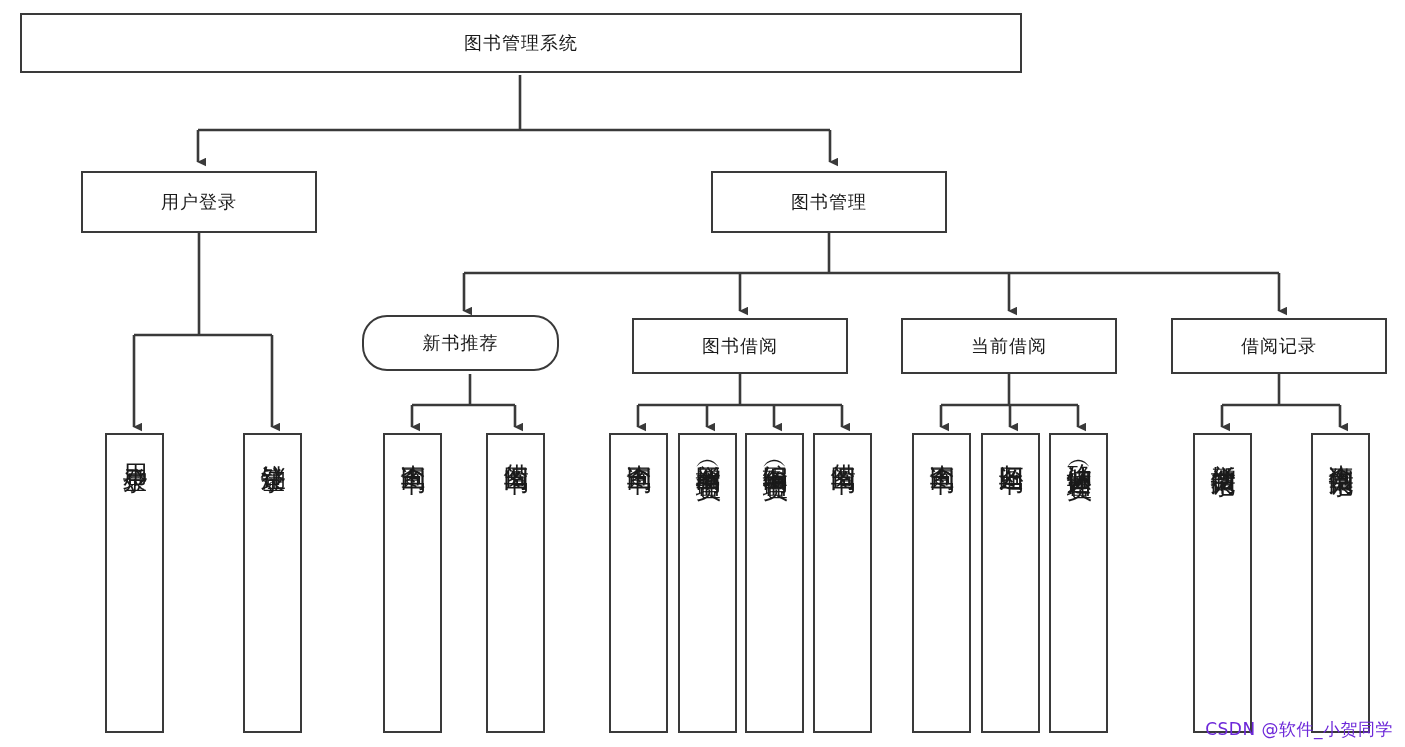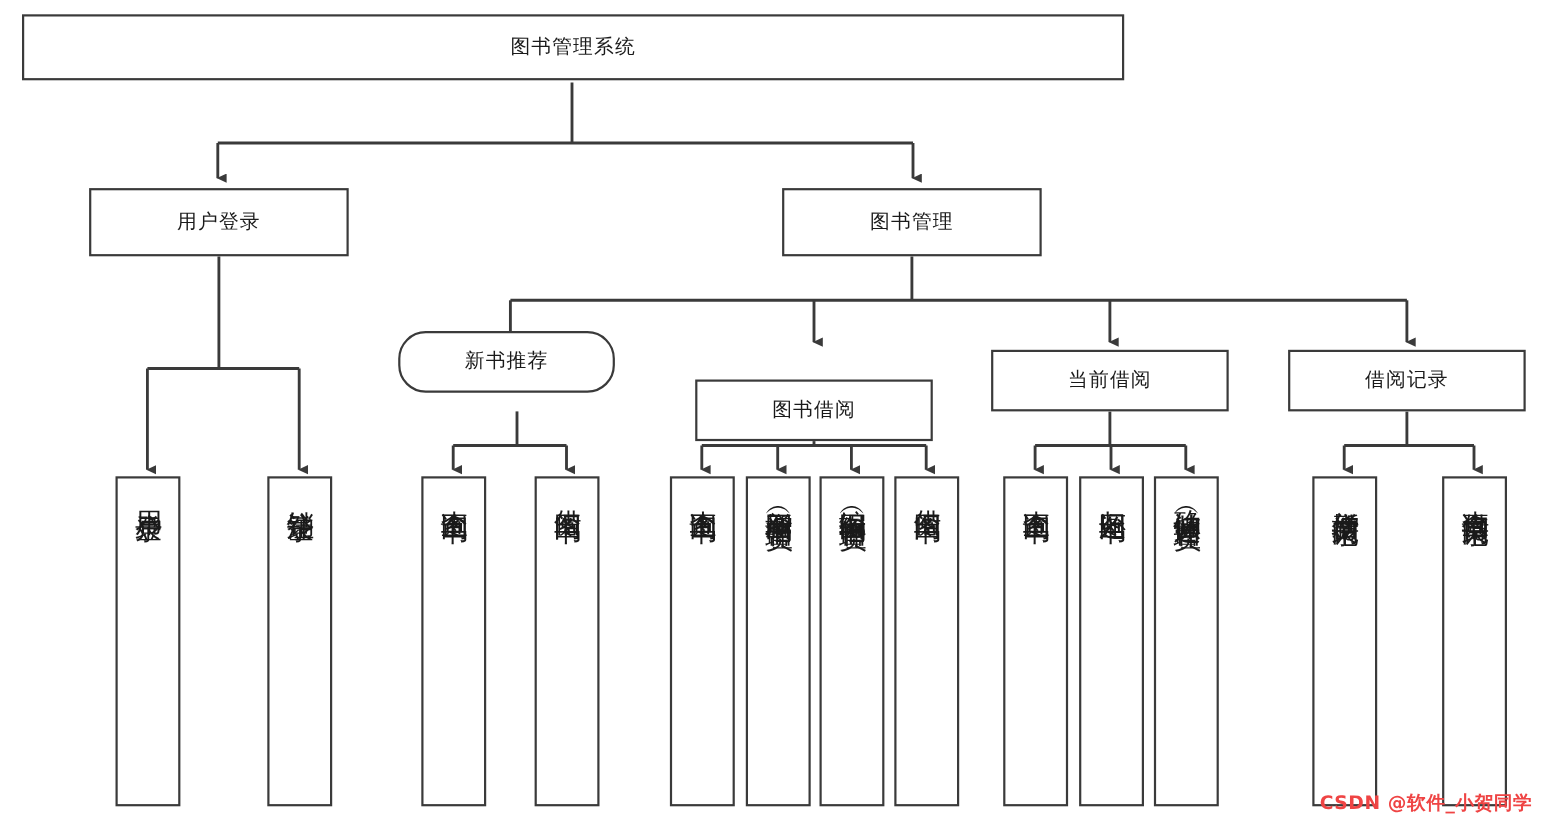--- a/index.html
+++ b/index.html
@@ -55,25 +55,24 @@
     font-size: 25px;
     line-height: 1.06;
     letter-spacing: 2px;
     white-space: nowrap;
   }
   #watermark {
     position: absolute;
     right: 12px;
     bottom: 6px;
     font-size: 17px;
-    color: #ef4444;
+    color: #6d28d9;
     letter-spacing: 0.5px;
     white-space: nowrap;
     pointer-events: none;
-    font-weight: bold;
   }
 </style>
 </head>
 <body>
 
 <div id="diagram-root">
 
   <svg id="diagram-svg" viewBox="0 0 1405 747" xmlns="http://www.w3.org/2000/svg">
     <defs>
       <marker id="arrowhead" markerWidth="9" markerHeight="9" refX="4.2" refY="8" orient="auto" markerUnits="userSpaceOnUse">
@@ -129,25 +128,25 @@
   </div>
 
   <div class="node horizontal" style="left:81px; top:171px; width:236px; height:62px;">
     <span class="node-label">用户登录</span>
   </div>
 
   <div class="node horizontal" style="left:711px; top:171px; width:236px; height:62px;justify-content:center;">
     <span class="node-label">图书管理</span>
   </div>
 
-  <div class="node horizontal" style="left:362px; top:301px; width:197px; height:56px;border-radius:25px;">
+  <div class="node horizontal" style="left:362px; top:315px; width:197px; height:56px;border-radius:25px;">
     <span class="node-label">新书推荐</span>
   </div>
 
-  <div class="node horizontal" style="left:632px; top:318px; width:216px; height:56px;margin-top:27px;">
+  <div class="node horizontal" style="left:632px; top:318px; width:216px; height:56px;">
     <span class="node-label">图书借阅</span>
   </div>
 
   <div class="node horizontal" style="left:901px; top:318px; width:216px; height:56px;">
     <span class="node-label">当前借阅</span>
   </div>
 
   <div class="node horizontal" style="left:1171px; top:318px; width:216px; height:56px;">
     <span class="node-label">借阅记录</span>
   </div>

